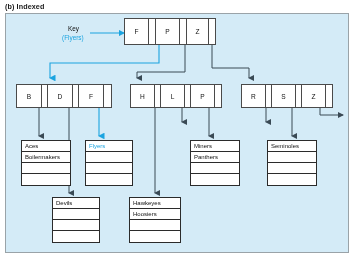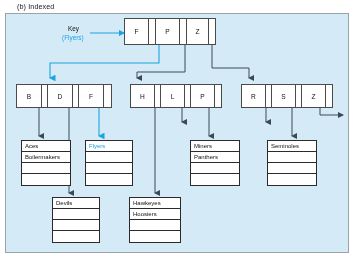--- a/index.html
+++ b/index.html
@@ -1,21 +1,21 @@
 <!DOCTYPE html>
 <html><head>
 <meta charset="utf-8">
 <style>
   html,body{margin:0;padding:0;background:#ffffff;}
   body{width:358px;height:259px;position:relative;overflow:hidden;
        font-family:"Liberation Sans", sans-serif;}
 
   #root-frame{position:absolute;left:0;top:0;width:358px;height:259px;background:#ffffff;}
 
-  #title{position:absolute;left:17px;top:2px;font-size:7.2px;font-weight:normal;color:#1a1a1a;letter-spacing:.1px;}
+  #title{position:absolute;left:5px;top:2px;font-size:7.2px;font-weight:bold;color:#1a1a1a;letter-spacing:.1px;}
 
   #panel{position:absolute;left:5px;top:13px;width:344px;height:240px;
          background:#d4ebf7;border:1px solid #9aa3a8;box-sizing:border-box;}
 
   
   .idx-node{position:absolute;box-sizing:border-box;background:#ffffff;border:1px solid #4a4a4a;
             display:flex;align-items:stretch;}
   .idx-key{flex:0 0 auto;display:flex;align-items:center;justify-content:center;
            font-size:6.6px;color:#111;border-right:1px solid #4a4a4a;box-sizing:border-box;}
   .idx-ptr{flex:0 0 auto;border-right:1px solid #4a4a4a;box-sizing:border-box;}

